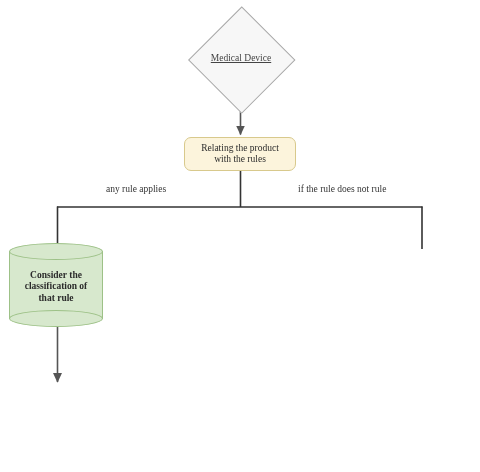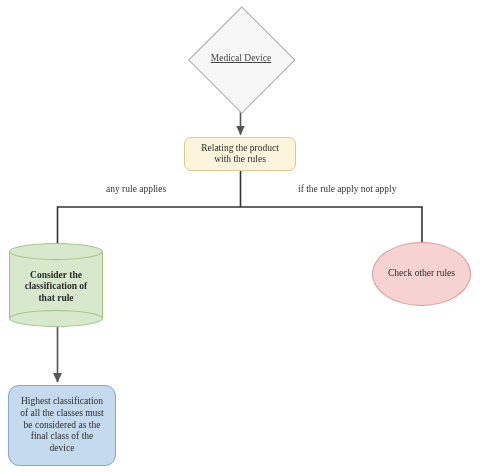--- a/index.html
+++ b/index.html
@@ -207,36 +207,26 @@
     <span class="node-text">Medical Device</span>
   </div>
 
   <div class="node" id="node-relating-product">
     <span class="node-text">Relating the product
 with the rules</span>
   </div>
 
   <div class="edge-label" id="label-any-rule-applies">any rule applies</div>
 
-  <div class="edge-label" id="label-rule-not-apply">if the rule apply not apply</div>
+  <div class="edge-label" id="label-rule-not-apply">if the rule does not rule</div>
 
   <div class="node" id="node-consider-classification">
     <span class="cyl-body"></span>
     <span class="cyl-bottom"></span>
     <span class="cyl-top"></span>
     <span class="node-text">Consider the
 classification of
 that rule</span>
   </div>
 
-  <div class="node" id="node-check-other-rules">
-    <span class="node-text">Check other rules</span>
-  </div>
-
-  <div class="node" id="node-highest-classification">
-    <span class="node-text">Highest classification
-of all the classes must
-be considered as the
-final class of the
-device</span>
-  </div>
+
 
 </div>
 
 </body></html>

